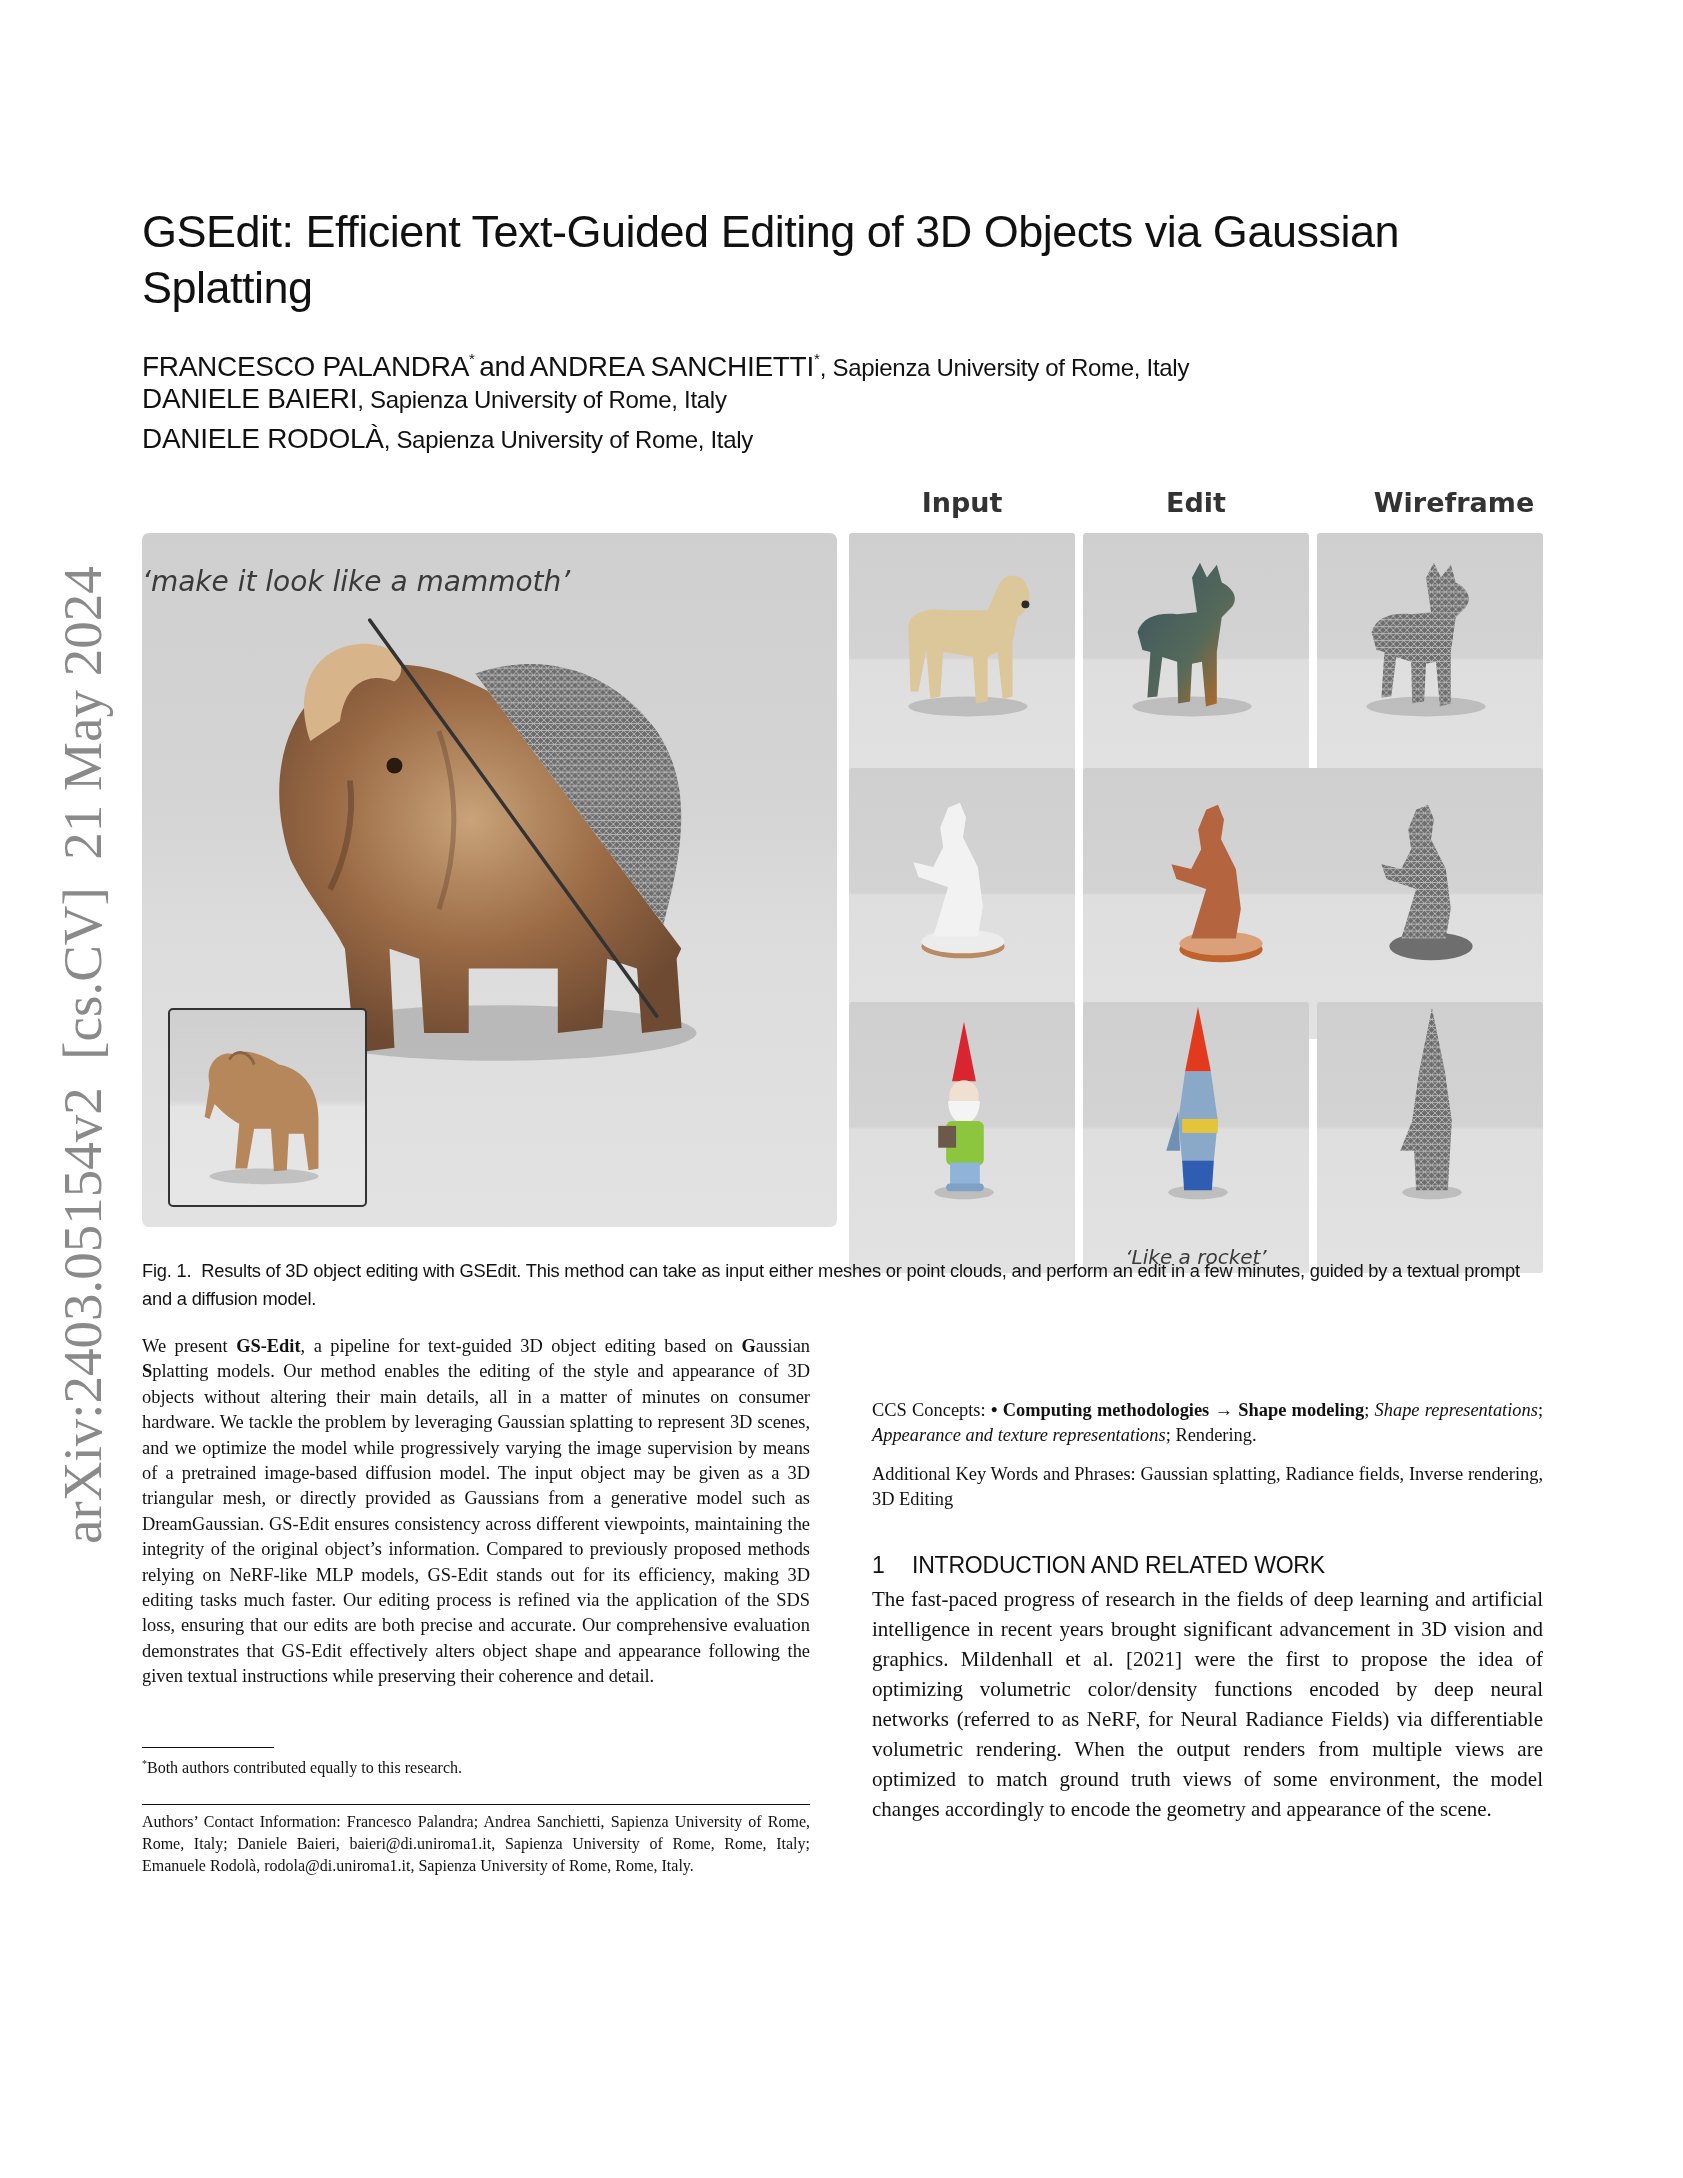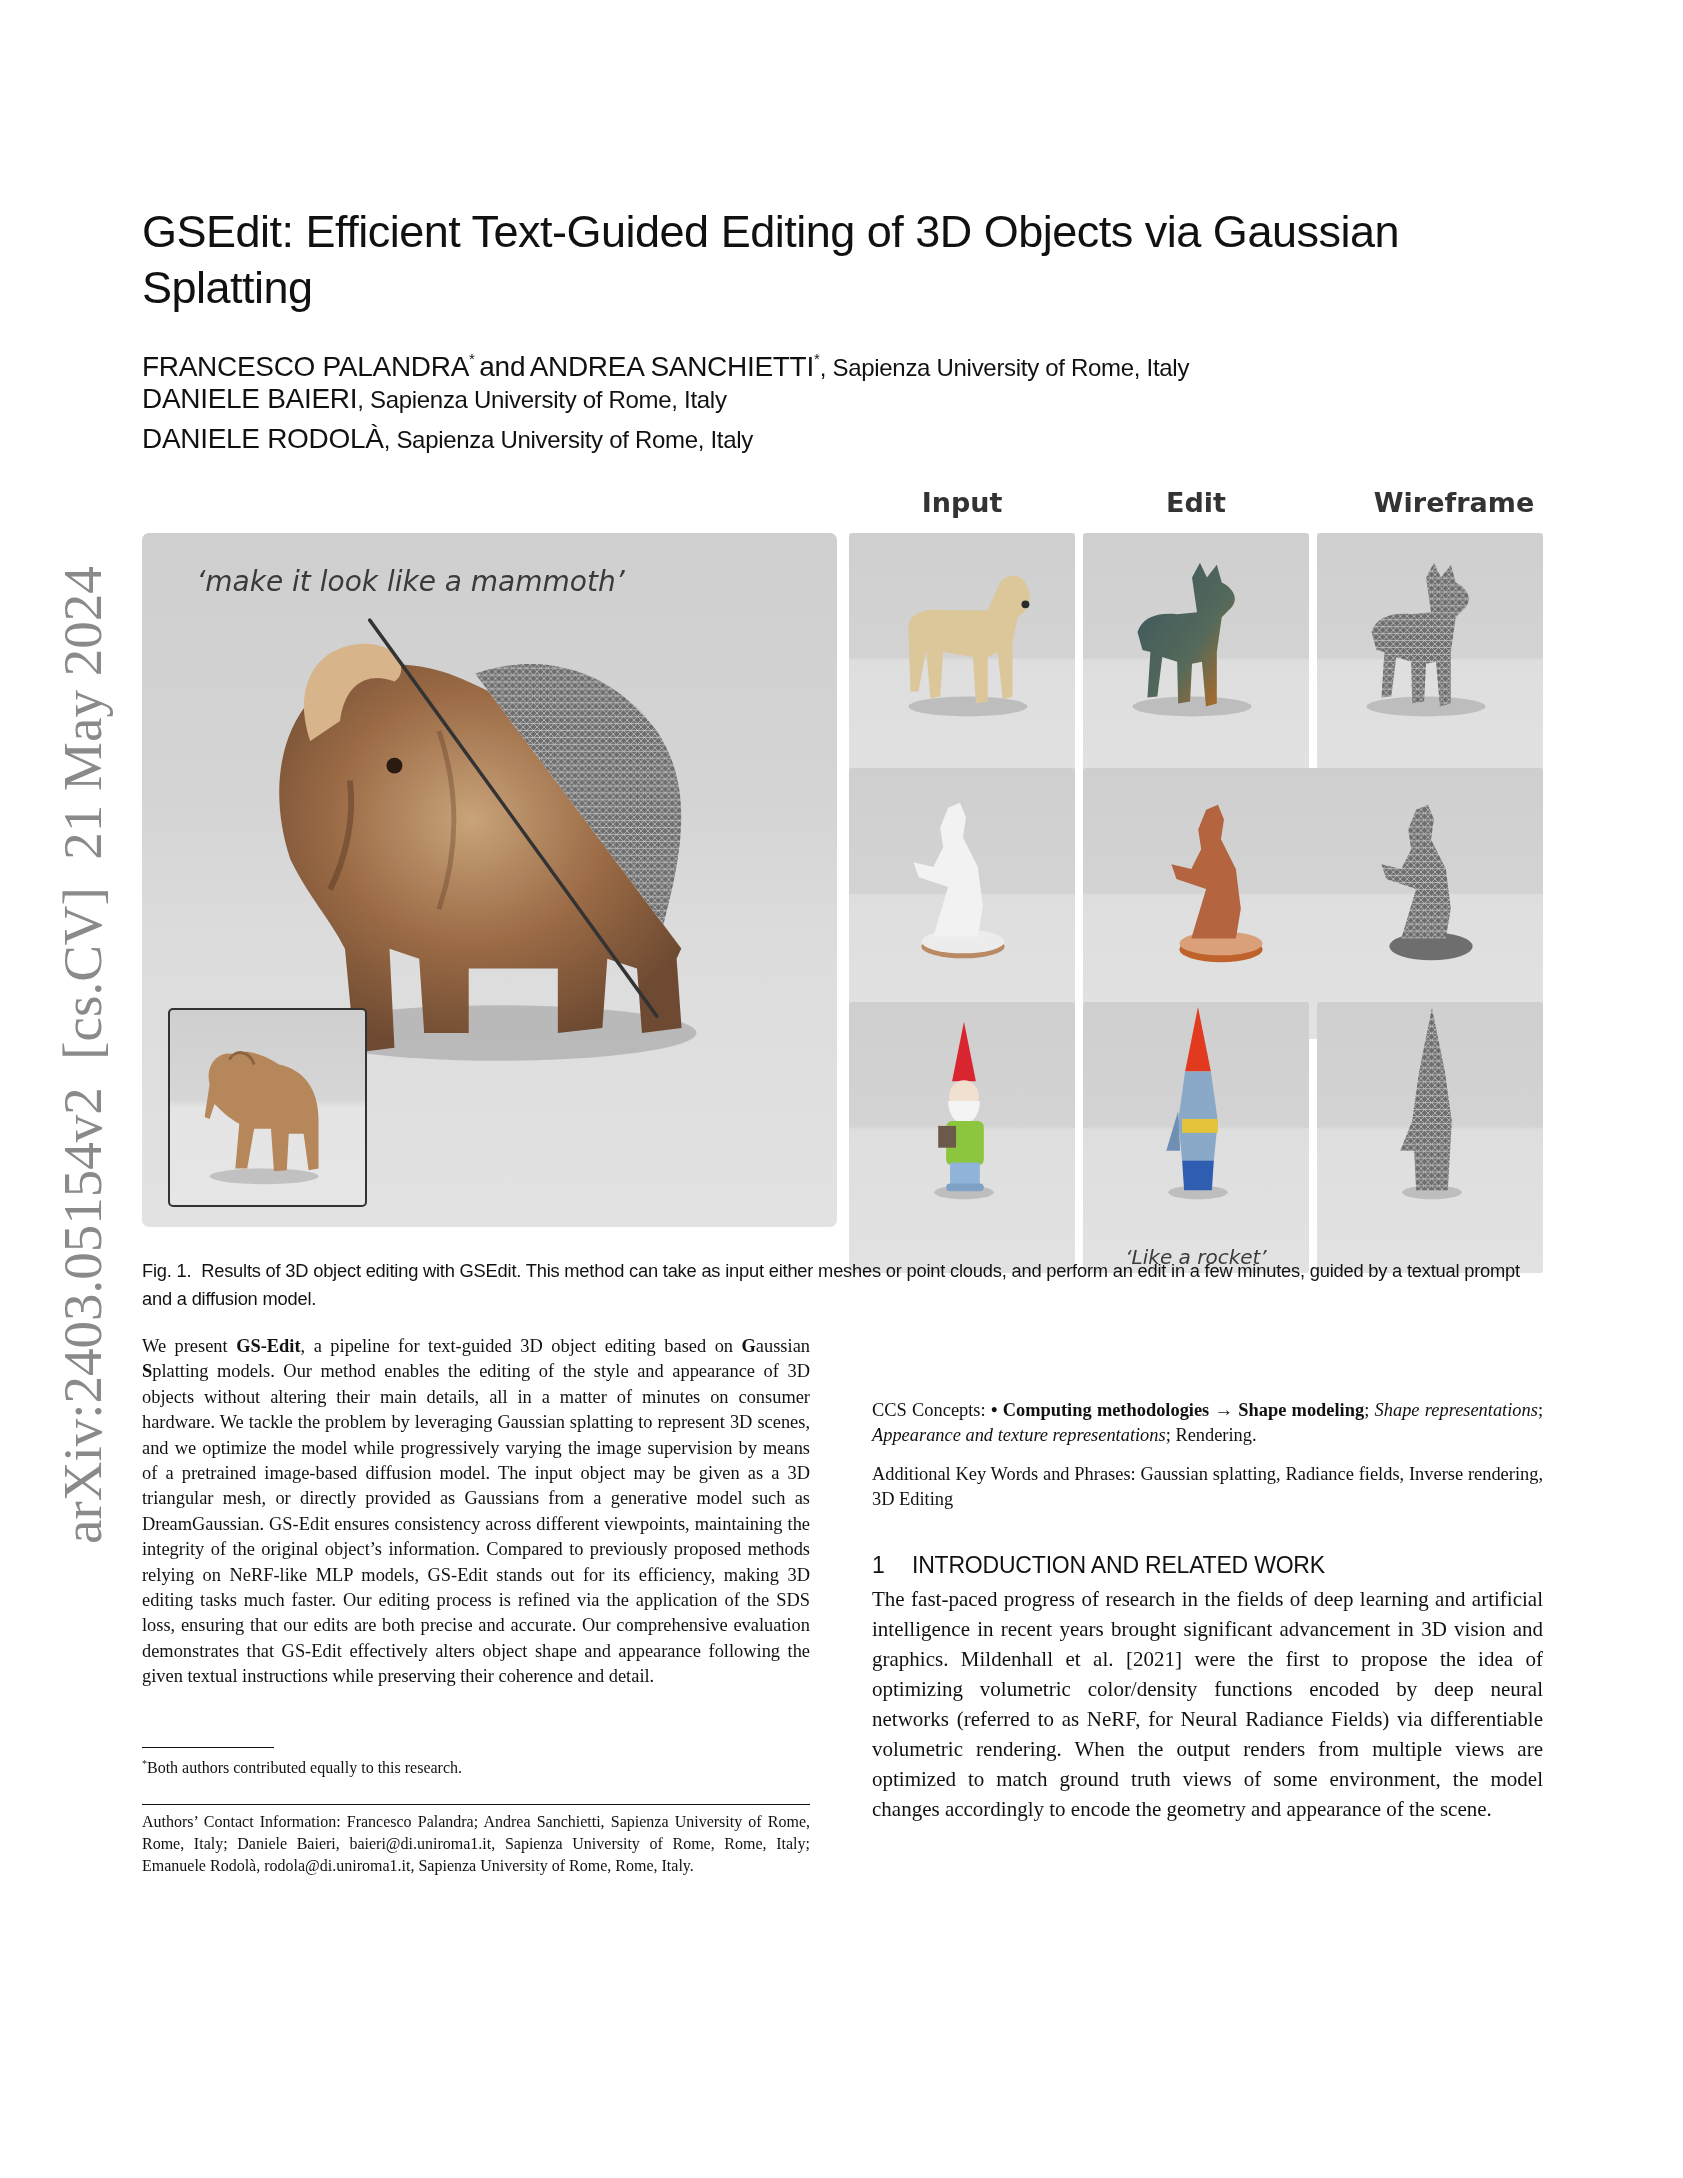--- a/index.html
+++ b/index.html
@@ -31,21 +31,21 @@
   .col-head {
     position: absolute; top: 6px; width: 226px; text-align: center;
     font-family: "DejaVu Sans", "Liberation Sans", sans-serif; font-weight: bold; font-size: 27px; color: #333;
   }
   .big-panel {
     position: absolute; left: 0; top: 52px; width: 695px; height: 694px;
     border-radius: 7px; overflow: hidden;
     background: linear-gradient(to bottom, #cfcfcf 0%, #d4d4d4 38%, #dcdcdc 58%, #e2e2e2 100%);
   }
   .big-prompt {
-    position: absolute; left: 0; width: 100%; top: 32px; text-align: center;
+    position: absolute; left: 0; width: 100%; top: 32px; 
     font-family: "DejaVu Sans", "Liberation Sans", sans-serif; font-style: italic; font-weight: 300;
     font-size: 28px; color: #3a3a3a; padding-right: 158px; box-sizing: border-box;
   }
   .inset {
     position: absolute; left: 26px; top: 475px; width: 195px; height: 195px;
     border: 2px solid #333; border-radius: 5px; overflow: hidden;
     background: linear-gradient(to bottom, #cfcfcf 0%, #d6d6d6 46%, #e4e4e4 50%, #e6e6e6 100%);
   }
   .cell {
     position: absolute; width: 226px; height: 271px; border-radius: 3px; overflow: hidden;

